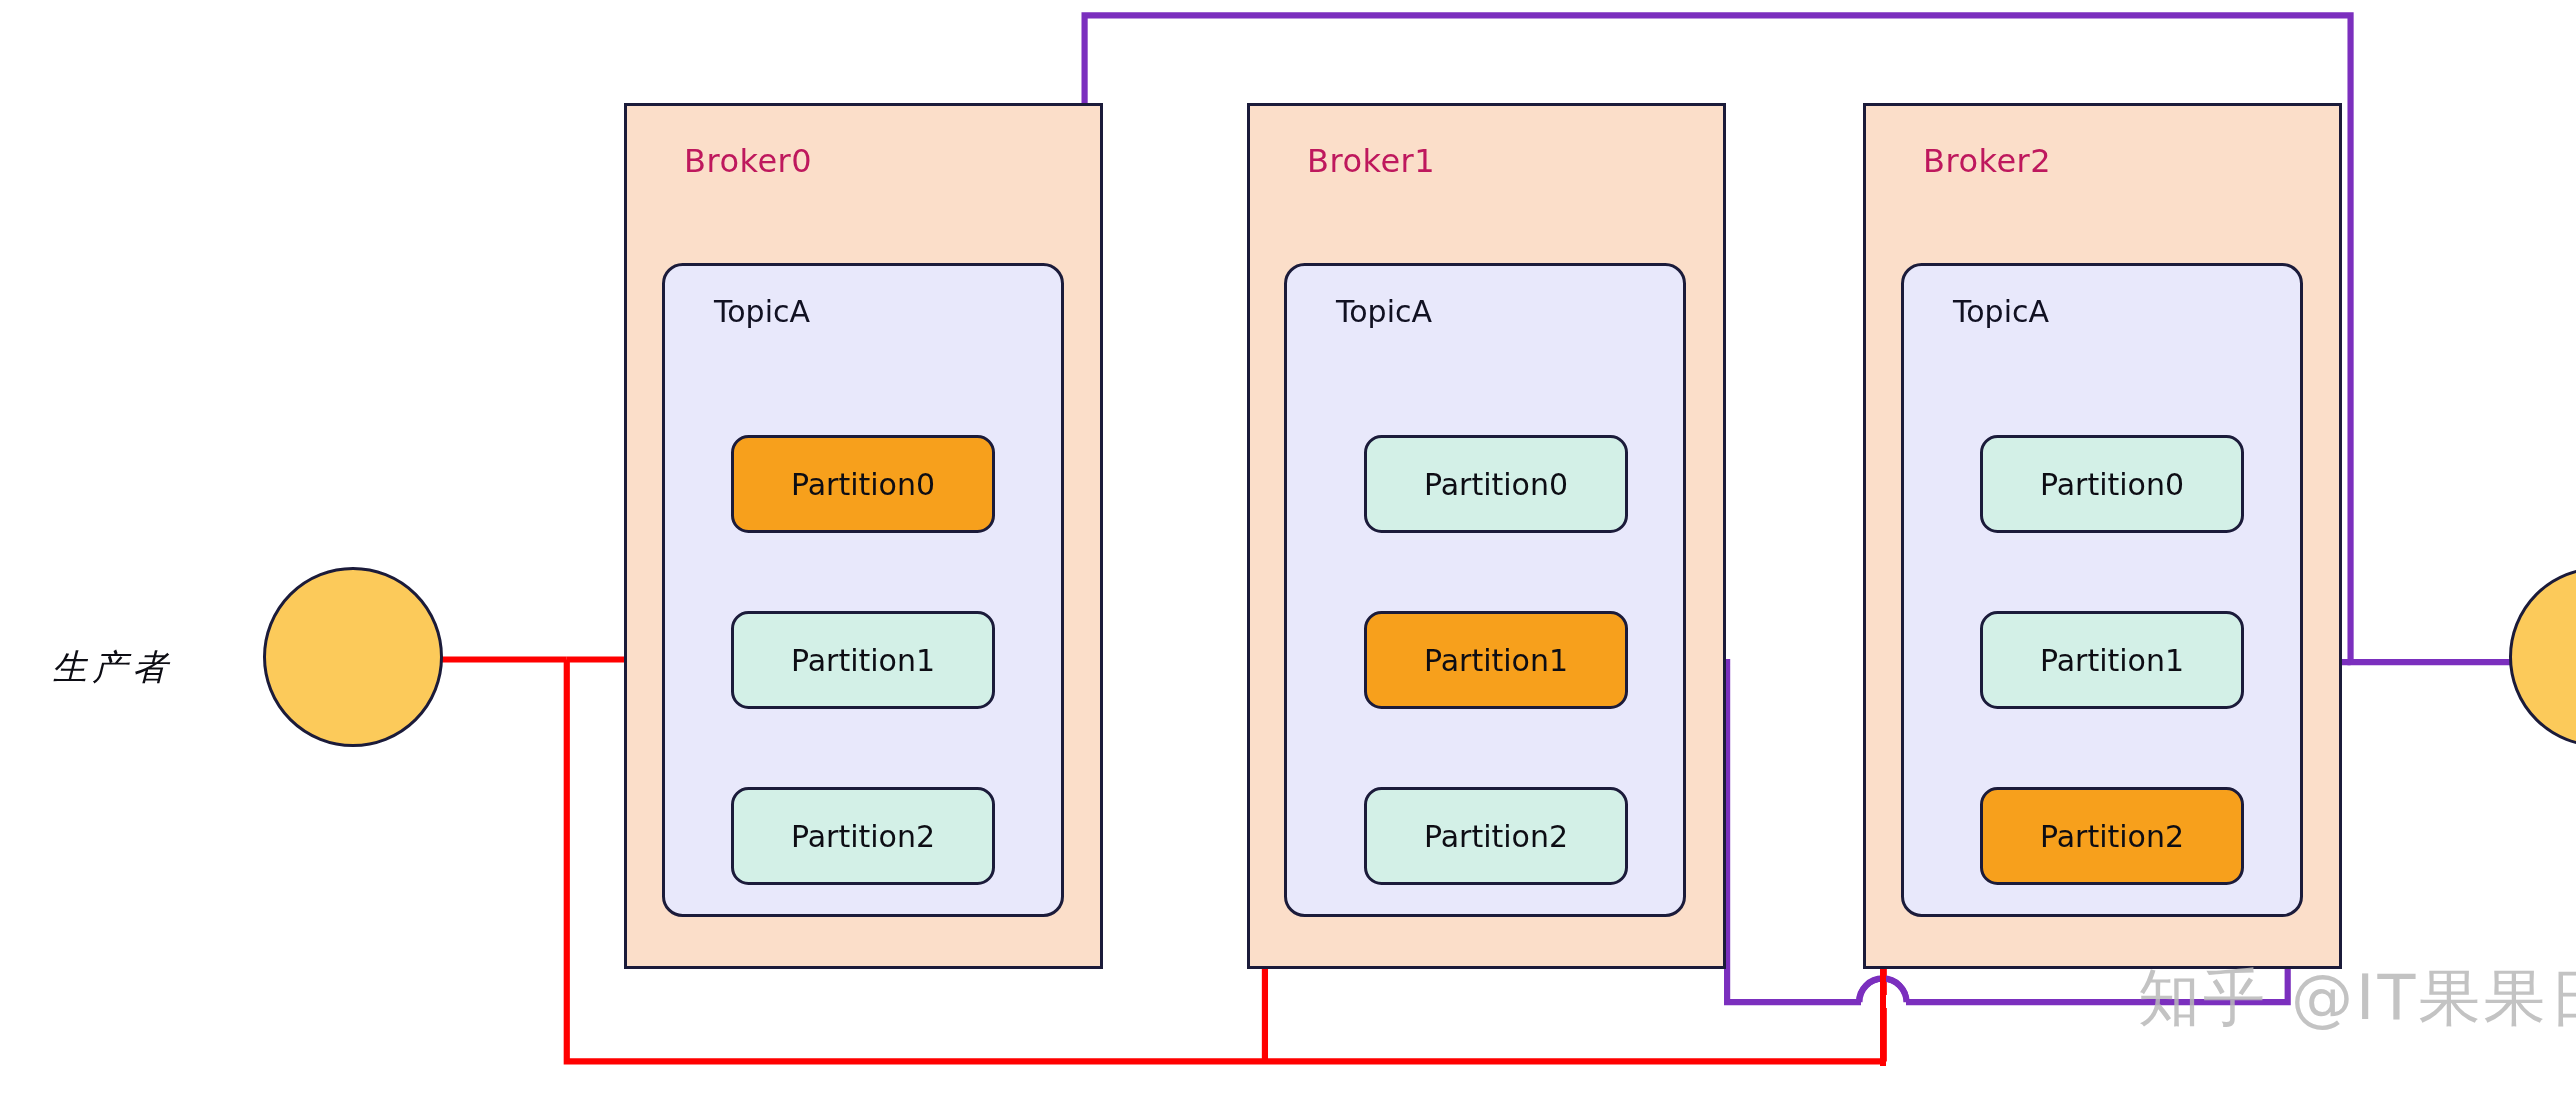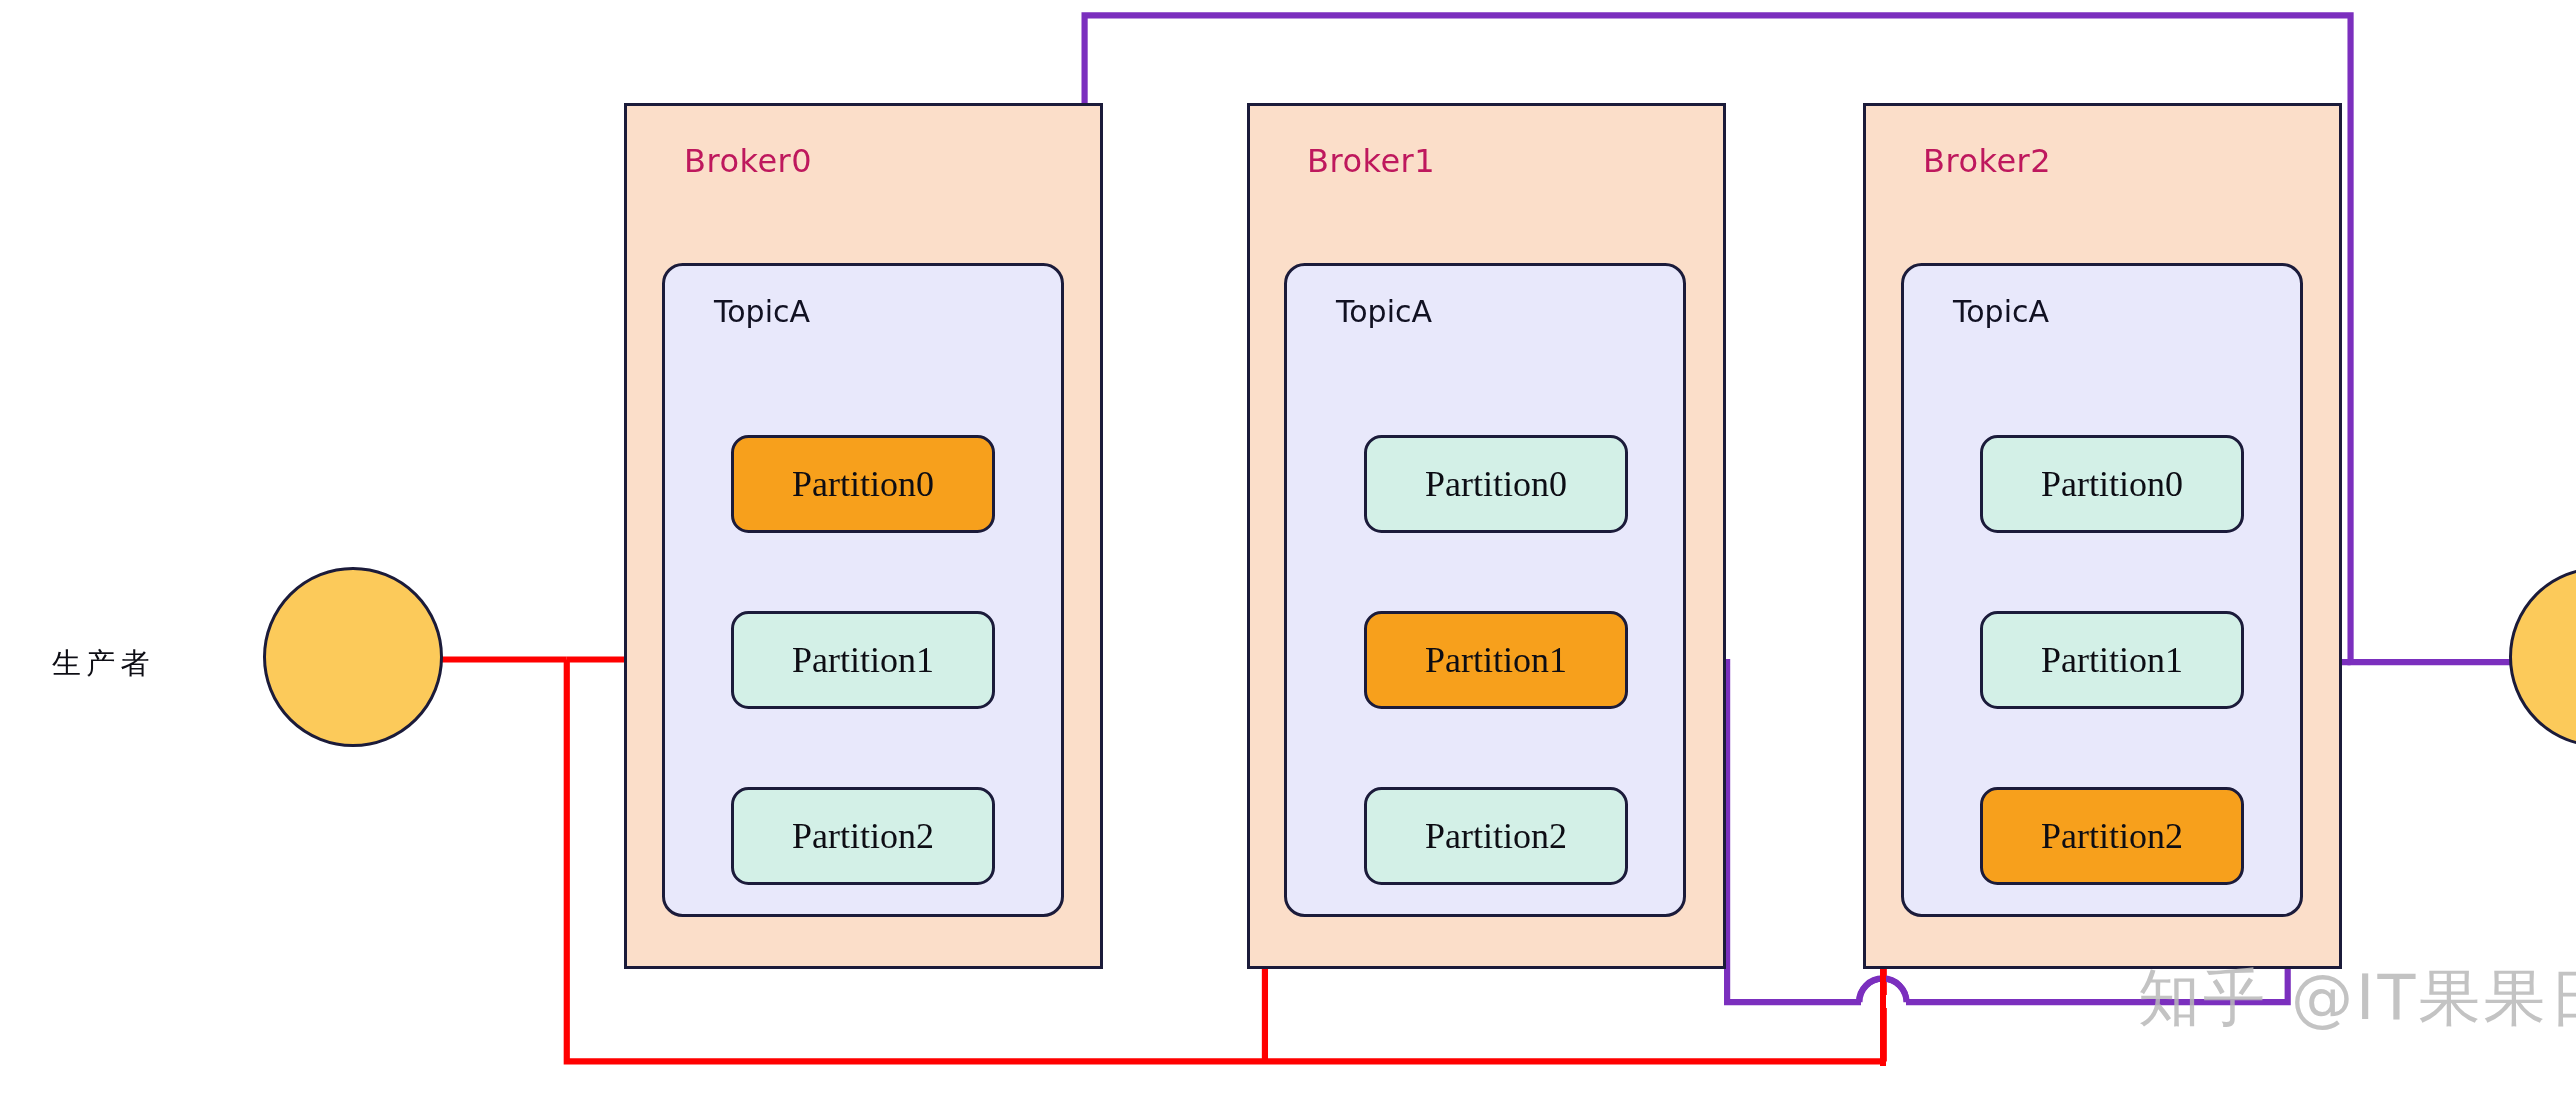--- a/index.html
+++ b/index.html
@@ -35,41 +35,41 @@
     font-size:30px;
     color:#111122;
     white-space:nowrap;
   }
   .part{
     position:absolute;
     border:3.6px solid #1b1b3a;
     border-radius:17.5px;
     box-sizing:border-box;
     display:flex;align-items:center;justify-content:center;
-    font-size:36px;
+    font-size:30px;
     color:#0d0d14;
     white-space:nowrap;
-    font-family:Liberation Serif, serif;
   }
   .part.teal{background:#d3f0e7;}
   .part.orange{background:#f7a01c;}
 
   .actor{
     position:absolute;
     border:3.6px solid #1b1b3a;
     background:#fcca5a;
     border-radius:50%;
     box-sizing:border-box;
   }
   .actor-label{
     position:absolute;
-    font-size:29px;
+    font-size:35px;
     color:#0d0d14;
     letter-spacing:5.2px;
     white-space:nowrap;
+    font-style:italic;
   }
 
   .wm-main{
     position:absolute;
     color:#b9b9b9;
     font-size:62px;
     letter-spacing:3.1px;
     white-space:nowrap;
     opacity:.85;
     pointer-events:none;

